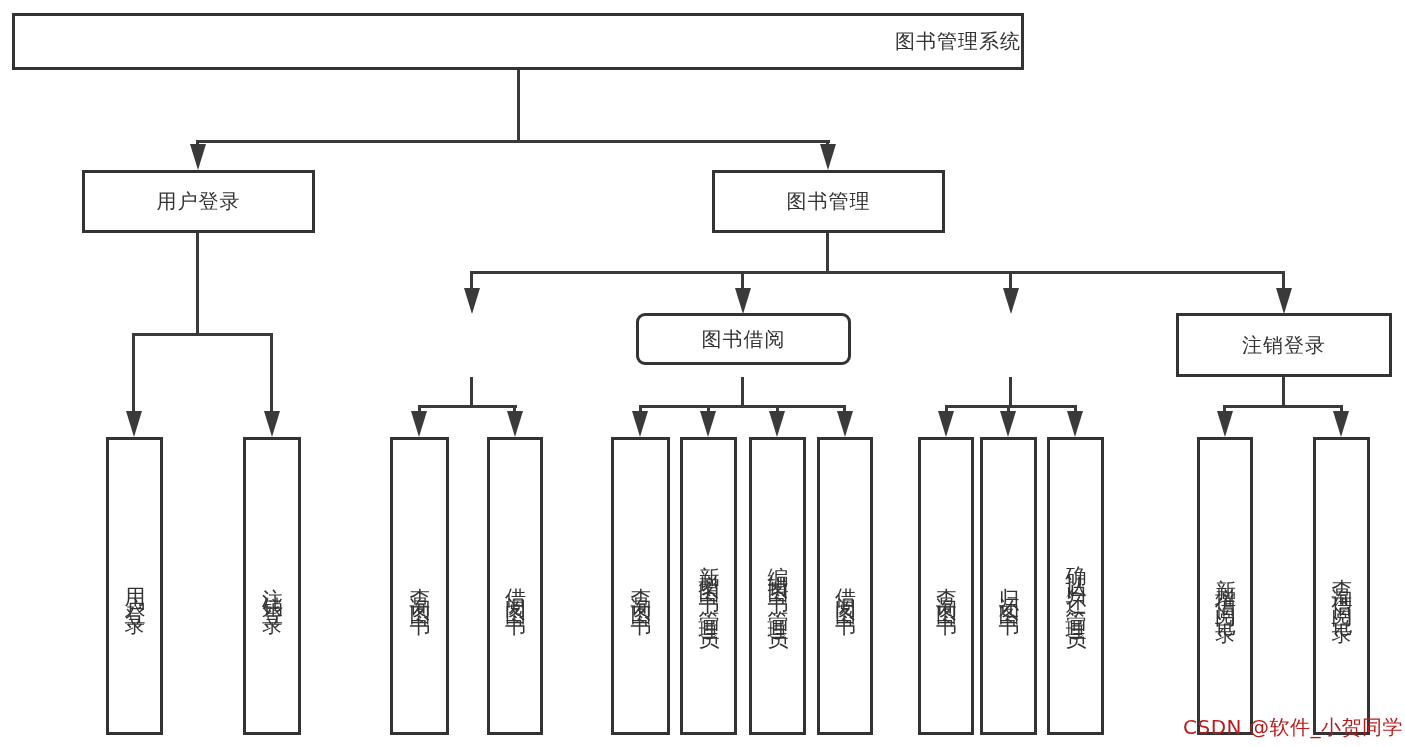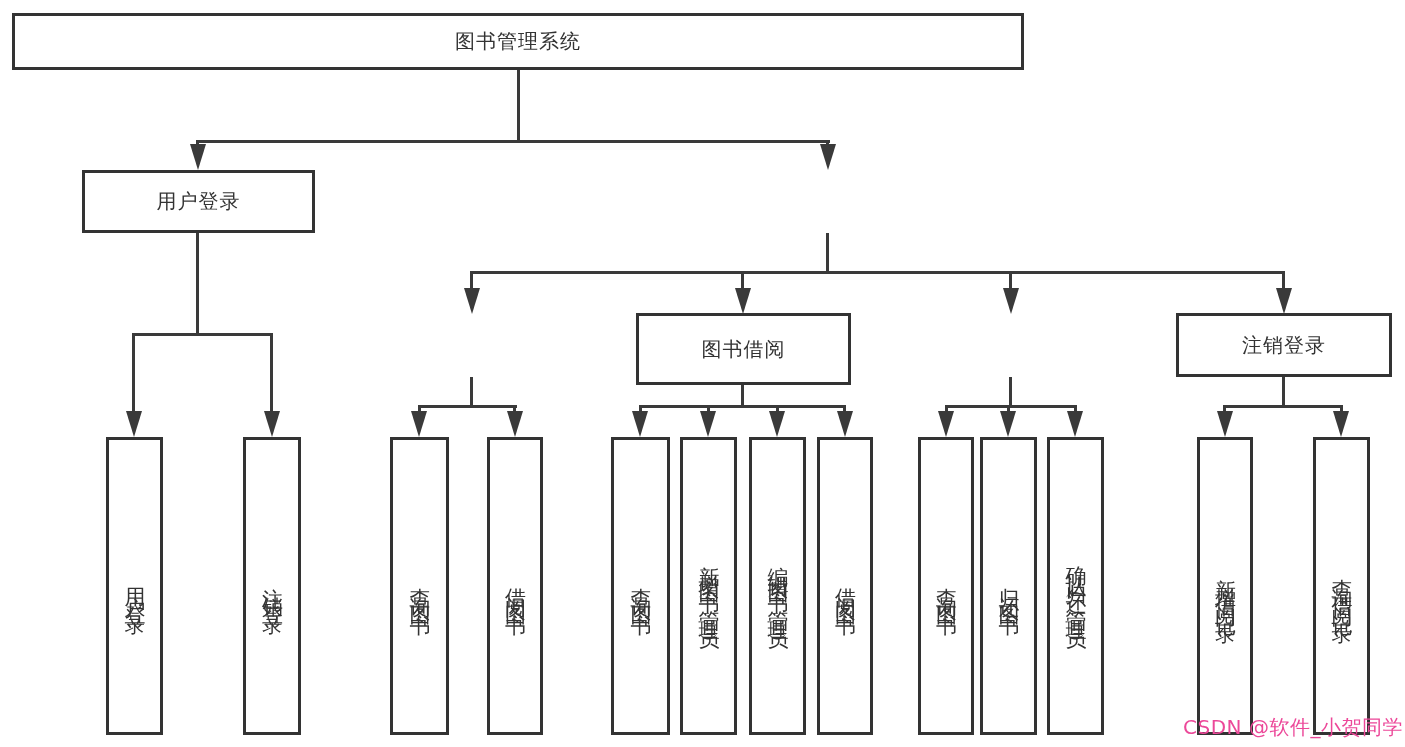--- a/index.html
+++ b/index.html
@@ -25,37 +25,40 @@
   .hline{height:3px;}
   .vline{width:3px;}
   .arw{
     position:absolute;width:0;height:0;z-index:1;
     border-left:8px solid transparent;
     border-right:8px solid transparent;
     border-top:26px solid #3a3a3a;
   }
   .watermark{
     position:absolute;left:1183px;top:714px;z-index:5;
-    font-size:20px;color:#ec4899;letter-spacing:0.5px;white-space:nowrap;
+    font-size:20px;color:#b91c1c;letter-spacing:0.5px;white-space:nowrap;
   }
 </style>
 </head>
 <body>
 
 <div class="stage">
 
-  <div class="box" style="left:12px;top:13px;width:1012px;height:57px;">
+  <div class="box" style="left:12px;top:13px;width:1012px;height:57px;justify-content:flex-end;">
     <span>图书管理系统</span>
   </div>
 
   <div class="box" style="left:82px;top:170px;width:233px;height:63px;">
     <span>用户登录</span>
   </div>
+  <div class="box" style="left:712px;top:170px;width:233px;height:63px;">
+    <span>图书管理</span>
+  </div>
 
-  <div class="box" style="left:636px;top:313px;width:215px;height:72px;">
+  <div class="box" style="left:636px;top:313px;width:215px;height:52px;border-radius:9px;">
     <span>图书借阅</span>
   </div>
   <div class="box" style="left:1176px;top:313px;width:216px;height:64px;">
     <span>注销登录</span>
   </div>
 
   <div class="box leaf" style="left:106px;top:437px;width:57px;height:298px;">
     <span>用户登录</span>
   </div>
   <div class="box leaf" style="left:243px;top:437px;width:58px;height:298px;">

